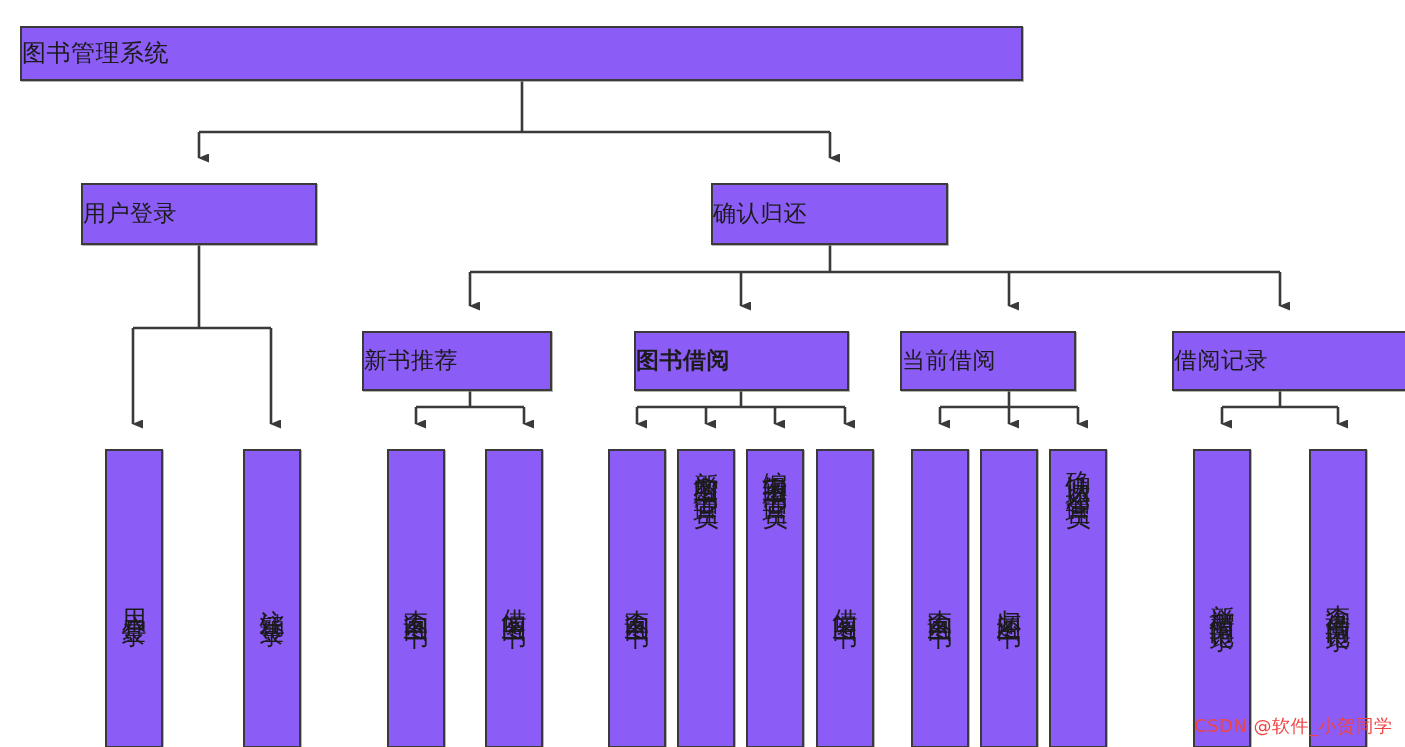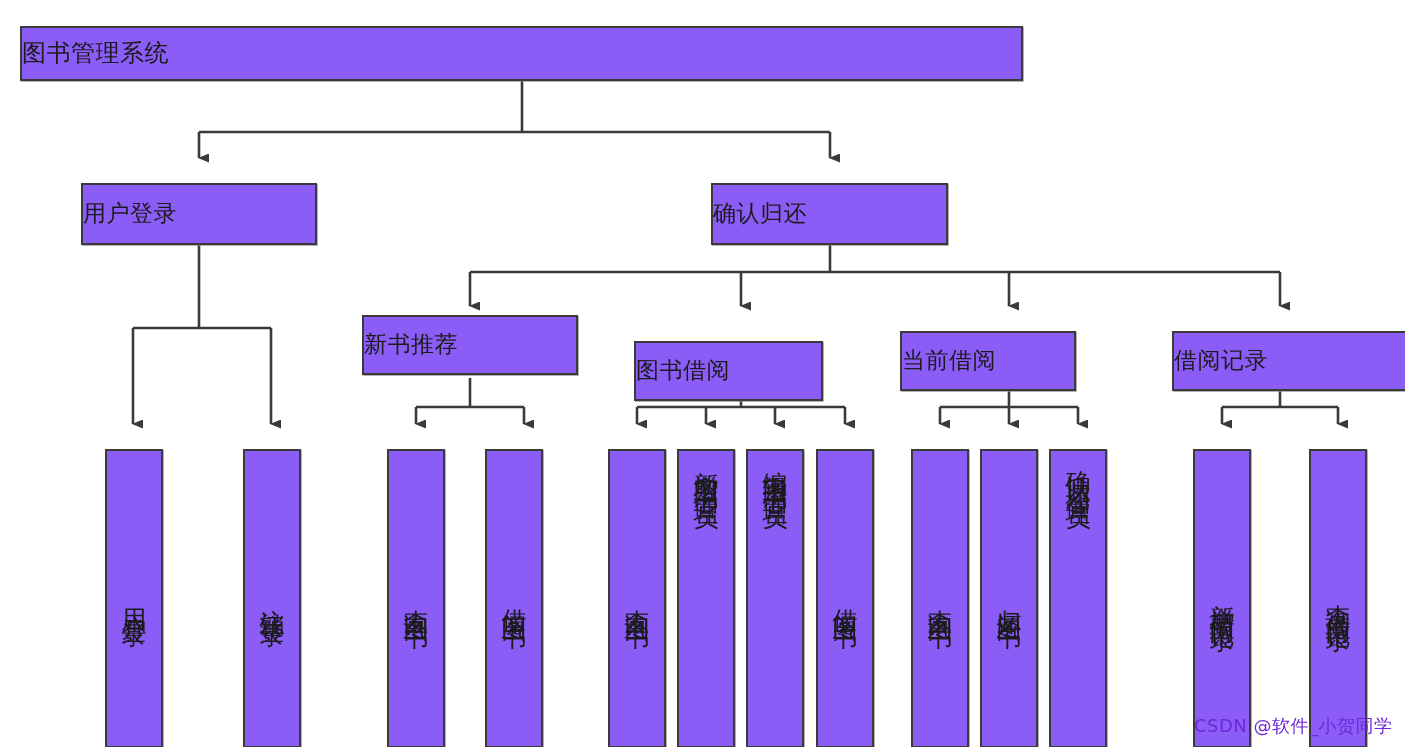--- a/index.html
+++ b/index.html
@@ -65,21 +65,21 @@
     white-space: nowrap;
     margin: 0 auto;
   }
   .node.v.center .lbl {
     margin-top: auto;
     margin-bottom: auto;
   }
   .watermark {
     position: absolute;
     font-size: 18px;
-    color: #6d28d9;
+    color: #ef4444;
     white-space: nowrap;
     letter-spacing: 0.5px;
   }
 </style>
 </head>
 <body>
 
 <div id="canvas">
 
   <svg class="wires" viewBox="0 0 1405 747">
@@ -136,24 +136,24 @@
     <span class="lbl">图书管理系统</span>
   </div>
 
   <div class="node h" style="left:81px; top:170px; width:236px; height:62px;">
     <span class="lbl">用户登录</span>
   </div>
   <div class="node h" style="left:711px; top:170px; width:237px; height:62px;">
     <span class="lbl">确认归还</span>
   </div>
 
-  <div class="node h" style="left:362px; top:302px; width:216px; height:60px;">
+  <div class="node h" style="left:362px; top:318px; width:190px; height:60px;">
     <span class="lbl">新书推荐</span>
   </div>
-  <div class="node h" style="left:634px; top:328px; width:189px; height:60px;">
+  <div class="node h" style="left:634px; top:318px; width:215px; height:60px;font-weight:bold;">
     <span class="lbl">图书借阅</span>
   </div>
   <div class="node h" style="left:900px; top:318px; width:176px; height:60px;">
     <span class="lbl">当前借阅</span>
   </div>
   <div class="node h" style="left:1172px; top:318px; width:251px; height:60px;">
     <span class="lbl">借阅记录</span>
   </div>
 
   <div class="node v center" style="left:105px; top:436px; width:58px; height:299px;">

